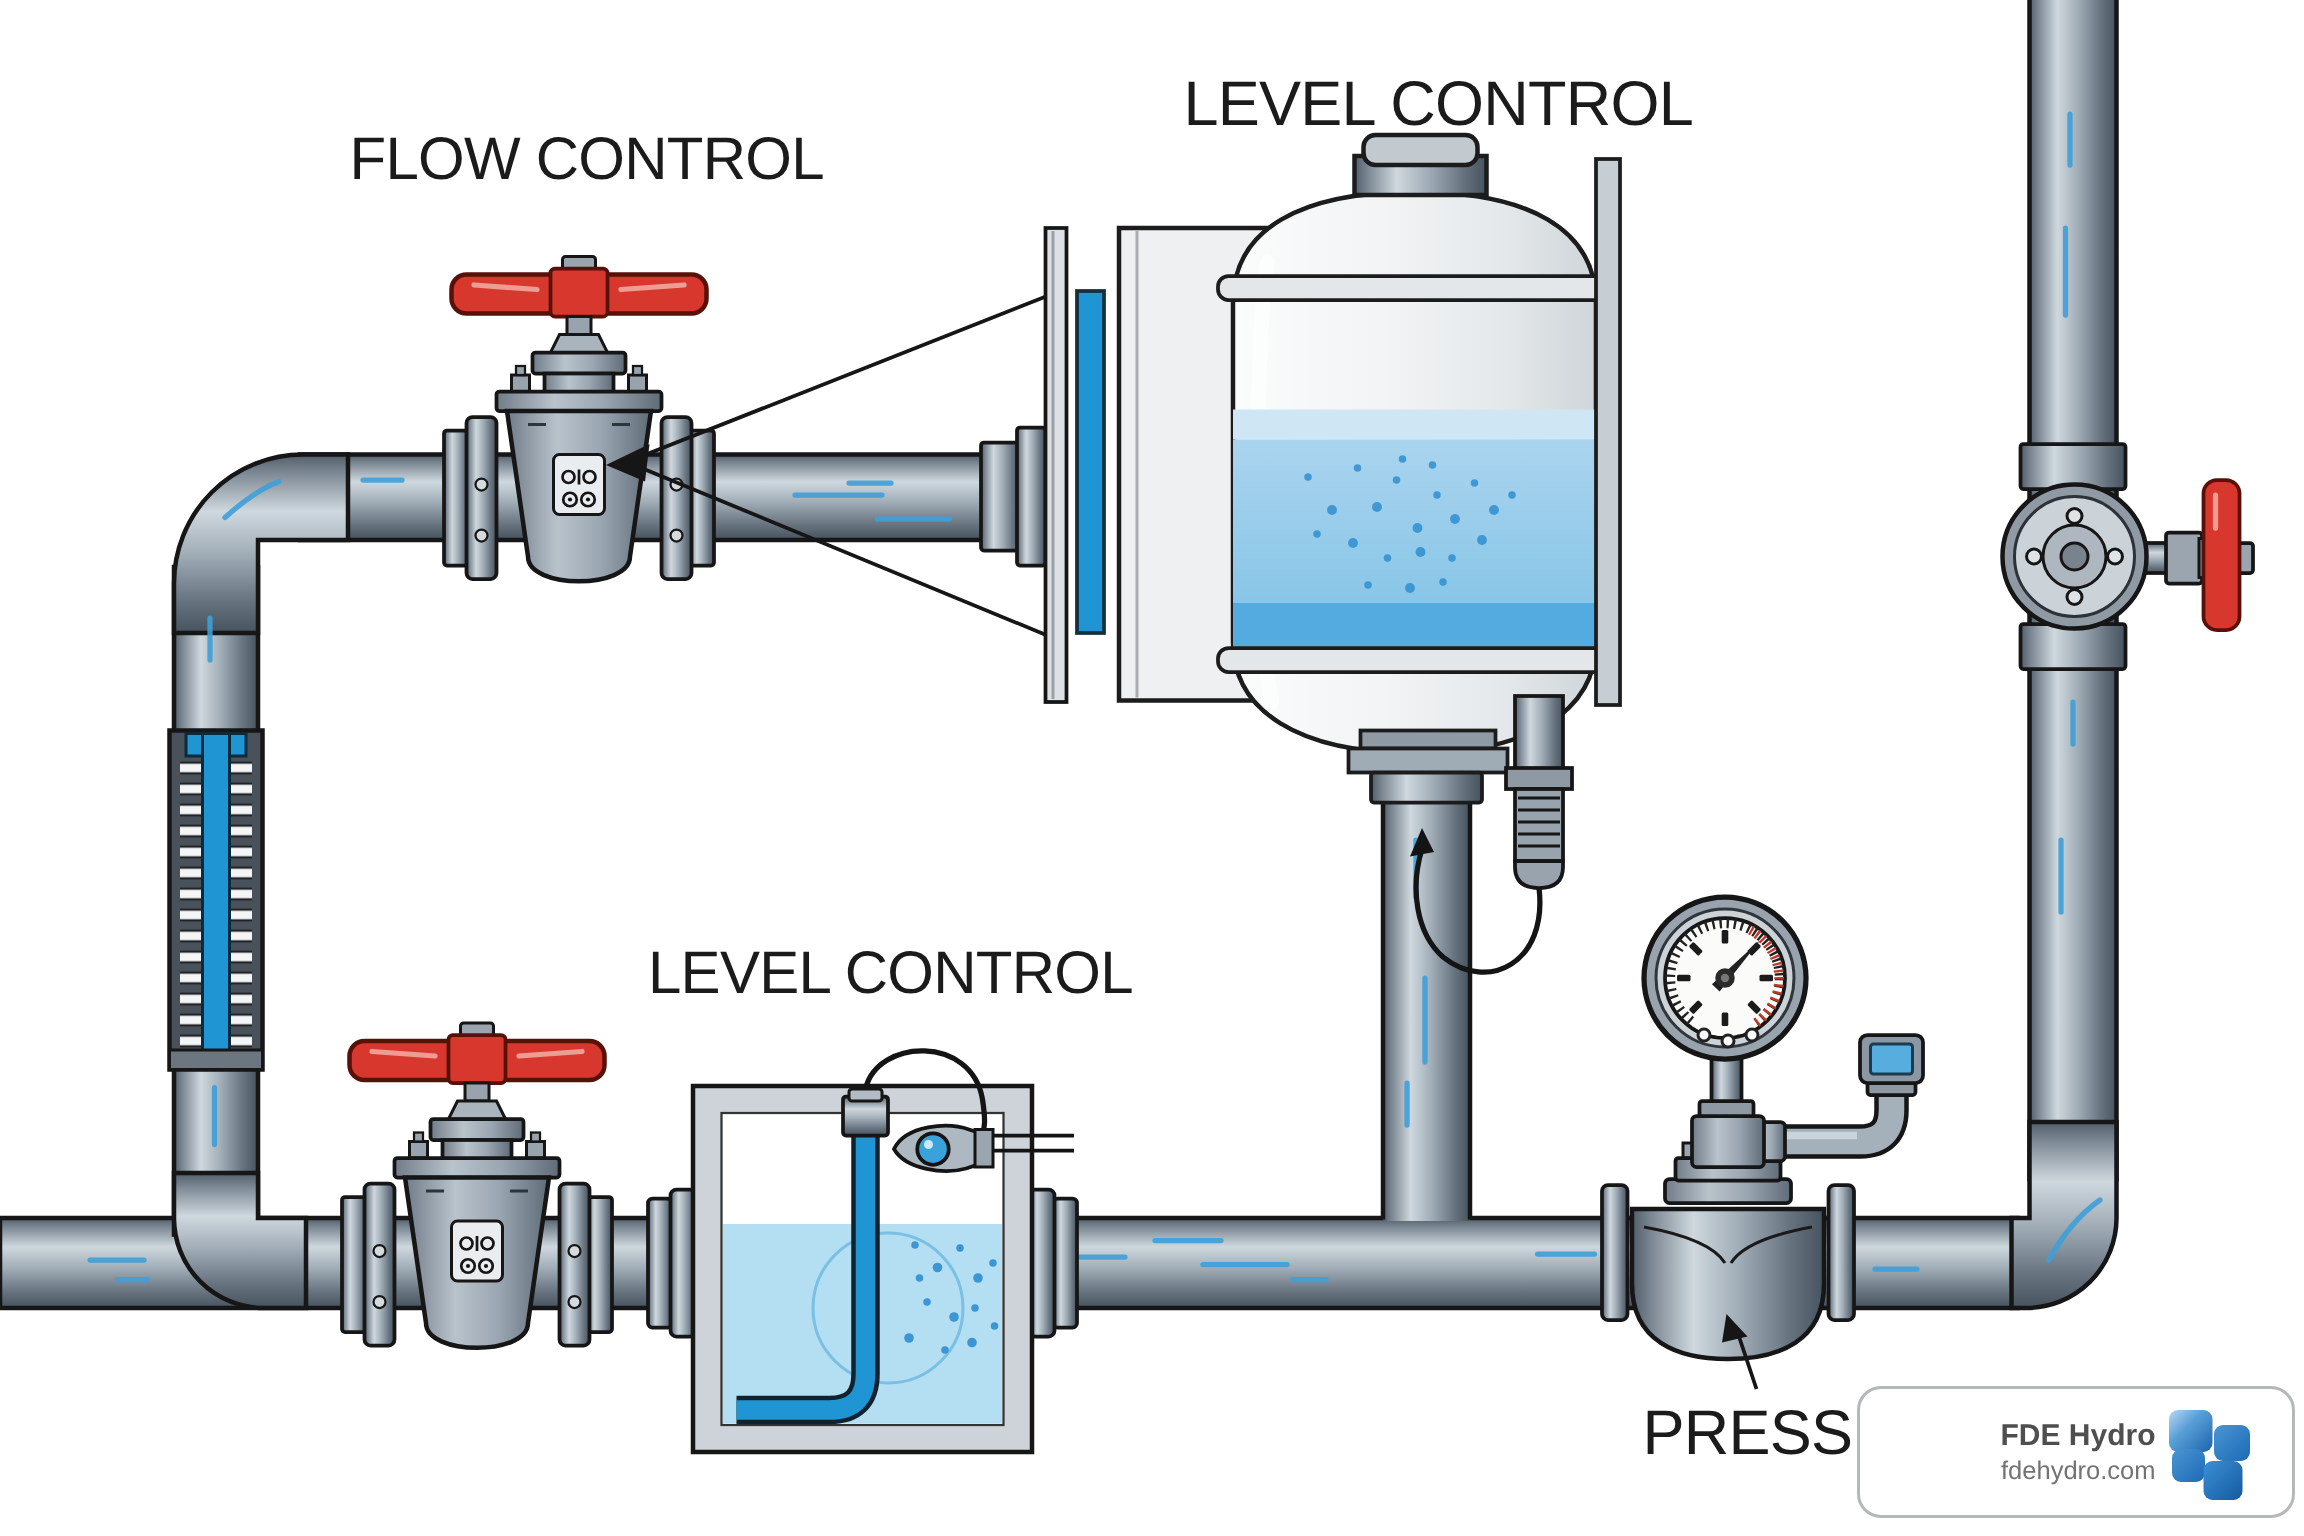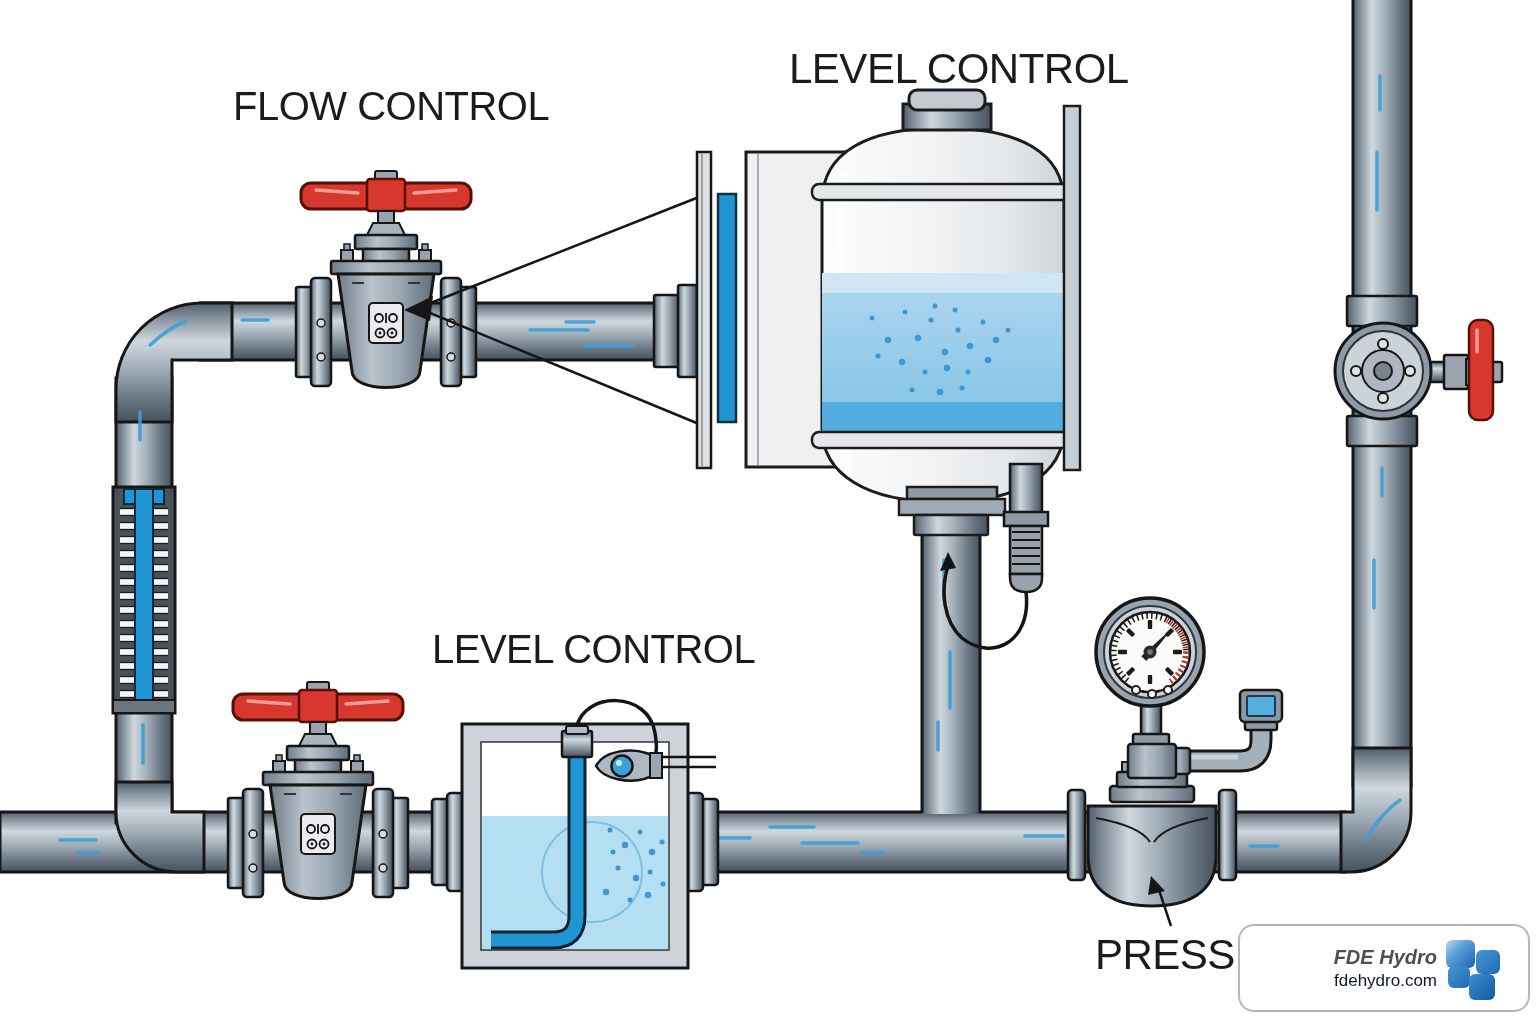--- a/index.html
+++ b/index.html
@@ -8,22 +8,22 @@
   #scene{position:absolute;left:0;top:0;}
   .lbl{position:absolute;color:#1b1b1b;white-space:nowrap;letter-spacing:-0.5px;font-weight:400;}
   .lbl-flow{left:233px;top:84px;font-size:40px;}
   .lbl-level-top{left:789px;top:45px;font-size:42px;}
   .lbl-level-mid{left:432px;top:627px;font-size:40px;}
   .lbl-pressure{left:1095px;top:931px;font-size:42px;z-index:2;}
   .watermark{position:absolute;left:1238px;top:924px;width:292px;height:88px;background:#ffffff;
              border:2.5px solid #b5b8bb;border-radius:16px;z-index:5;display:flex;align-items:center;
              justify-content:flex-end;gap:9px;padding-right:24px;box-sizing:border-box;}
   .wm-text{text-align:right;line-height:1.25;}
-  .wm-brand{font-size:20px;font-weight:700;color:#4f4f4f;font-style:italic;}
-  .wm-site{font-size:17px;color:#0f172a;}
+  .wm-brand{font-size:20px;font-weight:700;color:#4f4f4f;}
+  .wm-site{font-size:17px;color:#737373;}
   .wm-logo{position:relative;width:58px;height:60px;flex:0 0 auto;}
   .wm-logo span{position:absolute;border-radius:6px;}
   .sq1{left:0px;top:2px;width:29px;height:28px;background:linear-gradient(135deg,#bcd8ef 0%,#5aa0d8 40%,#1b63ad 100%);}
   .sq2{left:30px;top:12px;width:24px;height:24px;background:linear-gradient(135deg,#4a95d4,#1d6ab5);}
   .sq3{left:2px;top:28px;width:22px;height:22px;background:linear-gradient(135deg,#4a95d4,#1d6ab5);}
   .sq4{left:23px;top:36px;width:26px;height:26px;background:linear-gradient(135deg,#3b8fd6,#155a9e);}
 </style>
 </head>
 <body>
 

